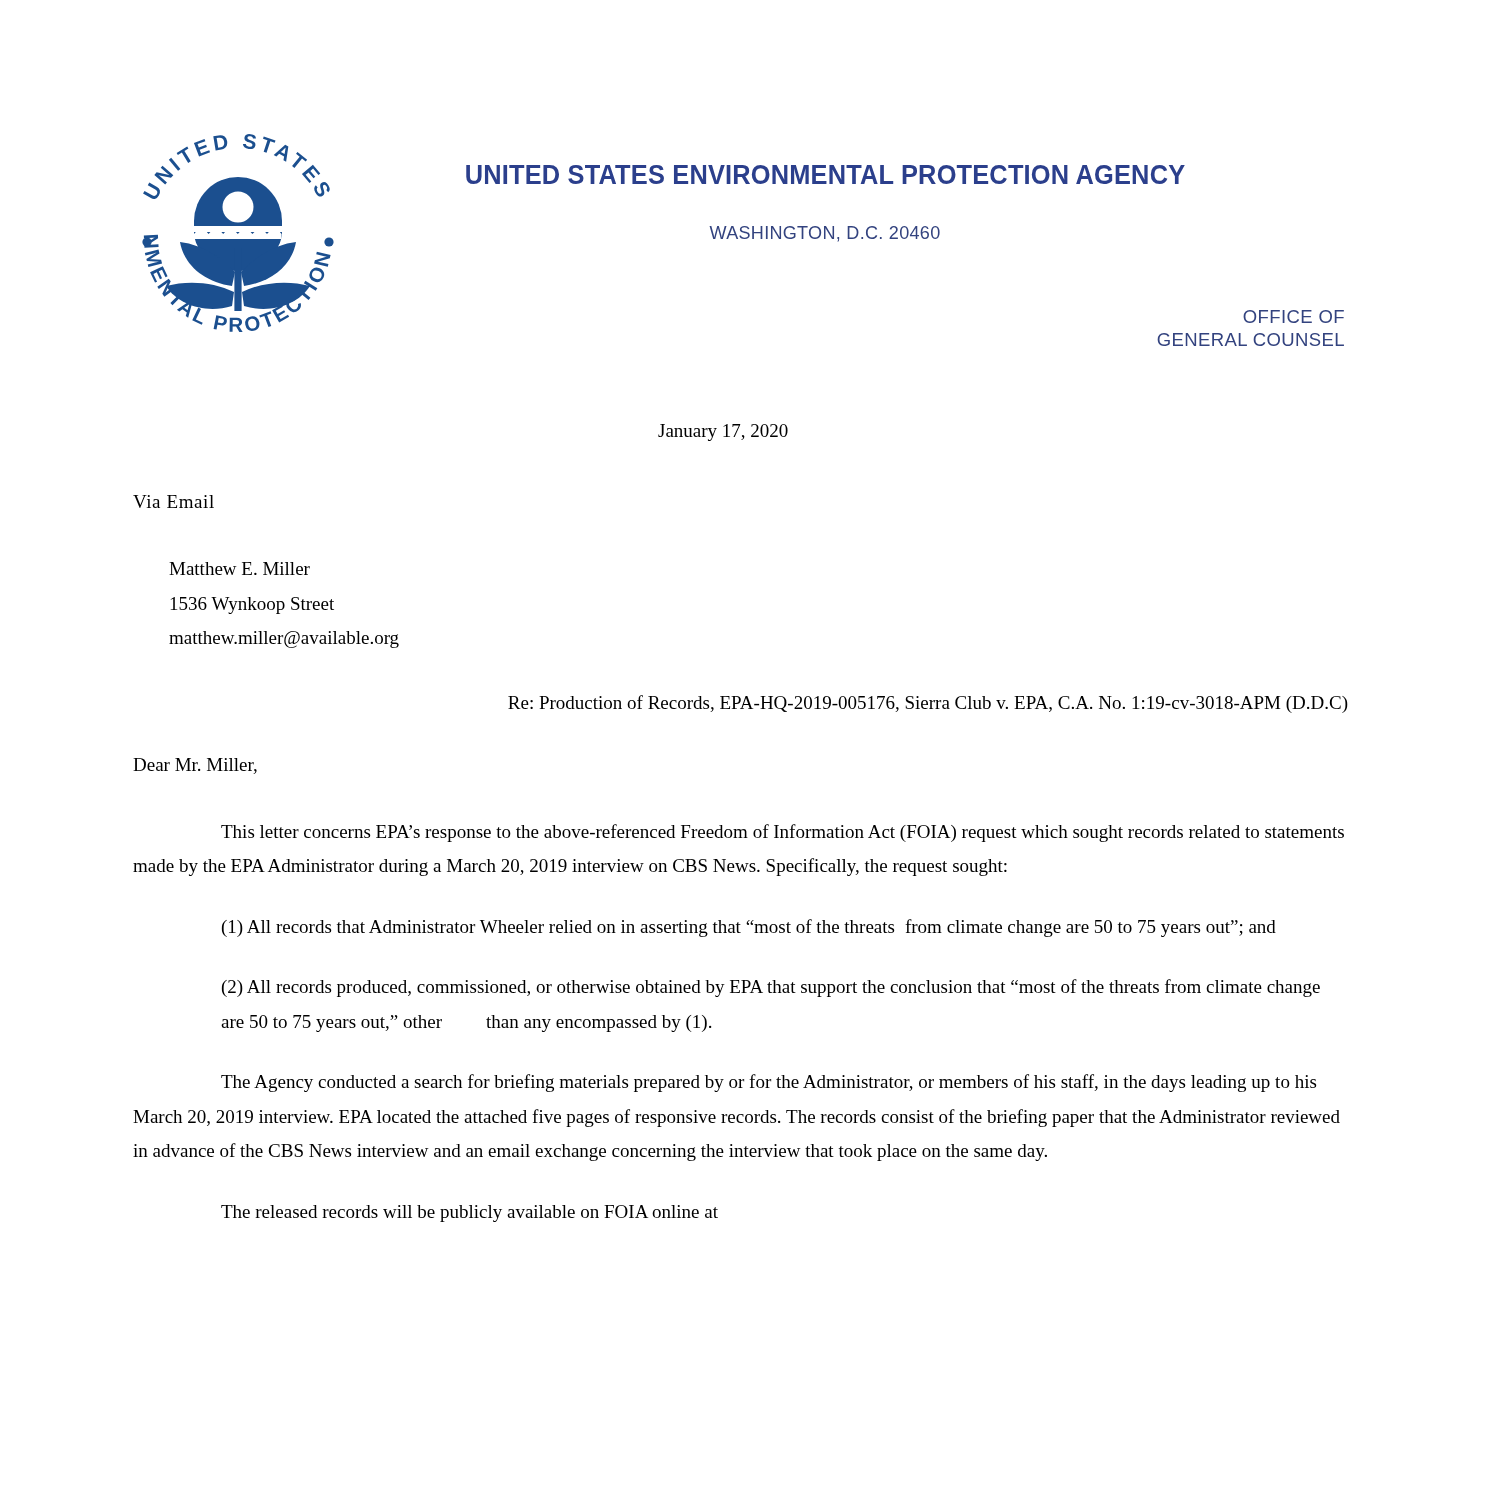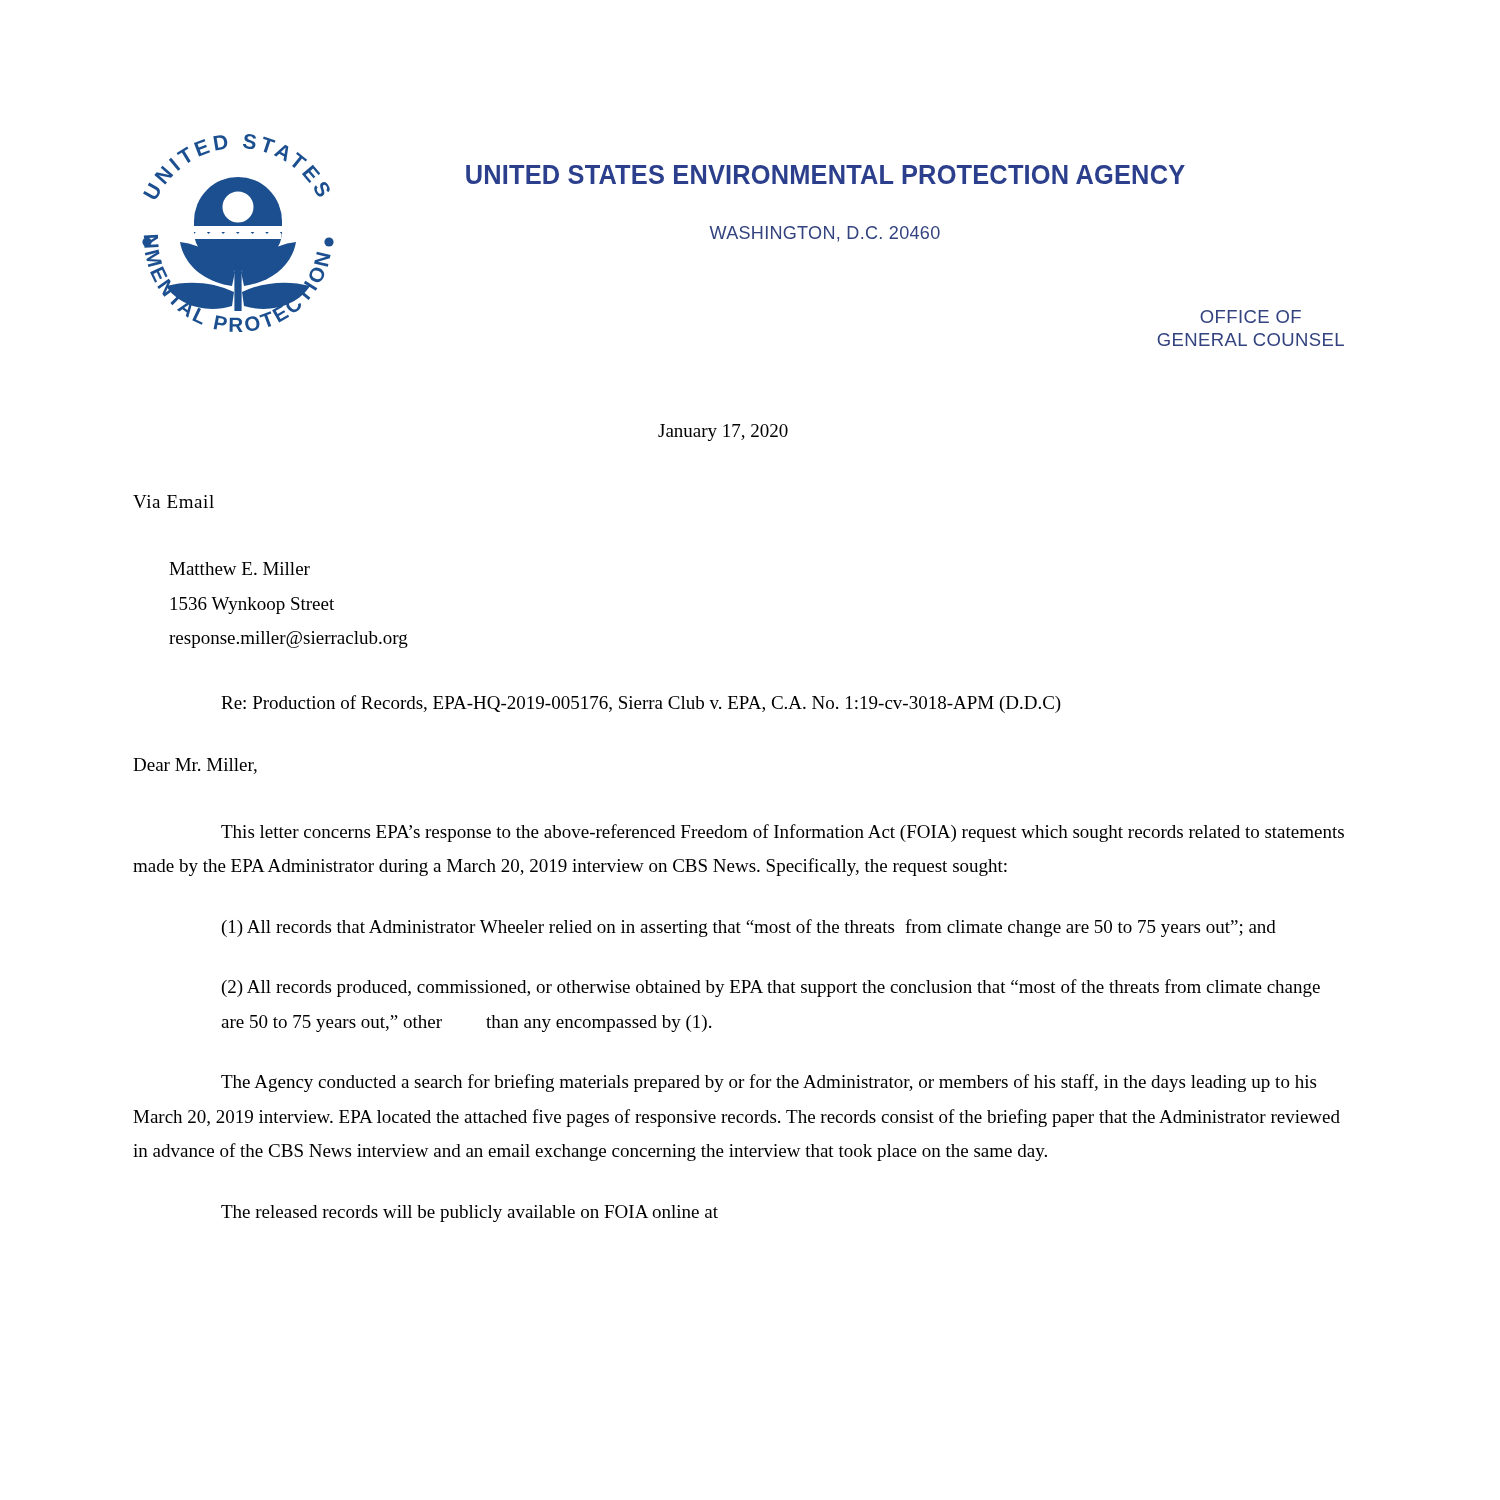--- a/index.html
+++ b/index.html
@@ -60,21 +60,21 @@
     letter-spacing: 0.3px;
     color: #33437f;
     transform: scaleX(0.95);
     transform-origin: center;
     white-space: nowrap;
   }
   .office-block {
     position: absolute;
     right: 155px;
     top: 195px;
-    text-align: center;
+    text-align: right;
     font-family: "Liberation Sans", "DejaVu Sans", sans-serif;
     font-size: 18.5px;
     line-height: 23px;
     letter-spacing: 0.4px;
     color: #33437f;
   }
   .office-block div { white-space: nowrap; }
 
   
   .letter {
@@ -96,21 +96,21 @@
   }
   .addr-block {
     margin-bottom: 30px;
     margin-left: 36px;
   }
   .addr-block div { white-space: nowrap; }
 
   .re-block {
     margin-left: 88px;
     margin-bottom: 28px;
-    text-align: left;
+    text-align: right;
   }
   .salutation {
     margin-bottom: 32px;
   }
   .para {
     margin-bottom: 26px;
     text-align: left;
   }
   .para.indent { text-indent: 88px; }
   .numbered {
@@ -202,21 +202,21 @@
 
   <div class="letter">
 
     <div class="date-line">January 17, 2020</div>
 
     <div class="via-email">Via Email</div>
 
     <div class="addr-block">
       <div>Matthew E. Miller</div>
       <div>1536 Wynkoop Street</div>
-      <div>response.miller@sierraclub.org</div>
+      <div>matthew.miller@available.org</div>
     </div>
 
     <div class="re-block">Re: Production of Records, EPA-HQ-2019-005176, Sierra Club v. EPA, C.A. No. 1:19-cv-3018-APM (D.D.C)</div>
 
     <div class="salutation">Dear Mr. Miller,</div>
 
     <div class="para indent">This letter concerns EPA’s response to the above-referenced Freedom of Information Act (FOIA) request which sought records related to statements made by the EPA Administrator during a March 20, 2019 interview on CBS News. Specifically, the request sought:</div>
 
     <div class="numbered">
       <span>(1) All records that Administrator Wheeler relied on in asserting that “most of the threats</span><span class="gap-sm"></span><span>from climate change are 50 to 75 years out”; and</span>

